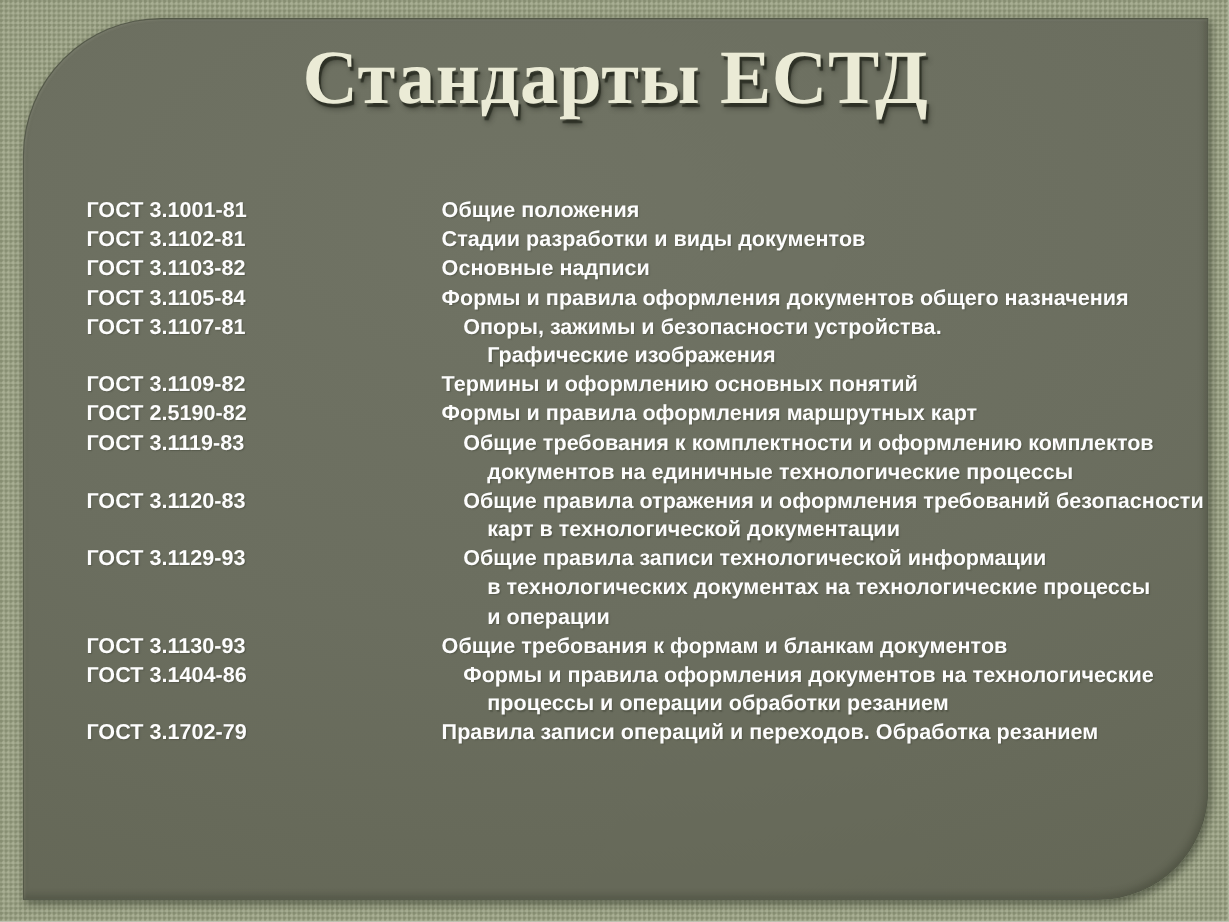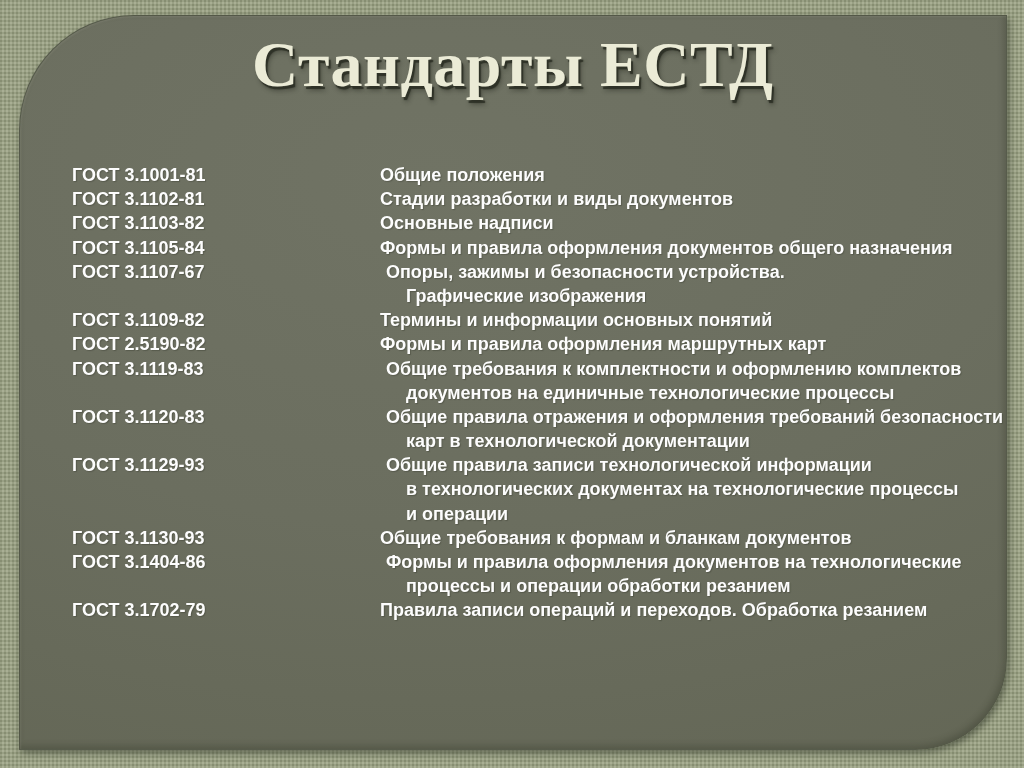--- a/index.html
+++ b/index.html
@@ -75,21 +75,21 @@
     top: 0;
     font-size: 18px;
     line-height: 24.2px;
     font-weight: bold;
     color: #fdfdfd;
     text-shadow: 1px 1px 1px rgba(48, 52, 40, 0.35);
     white-space: nowrap;
   }
 
   .code { left: 0; }
-  .desc { left: 308px; }
+  .desc { left: 296px; }
   .desc.indent-1 { left: 314px; }
   .desc.indent-2 { left: 334px; }
 </style>
 </head>
 <body>
 
 <div class="frame">
   <div class="panel">
     <h1 class="title">Стандарты ЕСТД</h1>
     <div class="list">
@@ -107,32 +107,32 @@
     <span class="code">ГОСТ 3.1103-82</span>
     <span class="desc indent-0">Основные надписи</span>
   </div>
 
   <div class="row">
     <span class="code">ГОСТ 3.1105-84</span>
     <span class="desc indent-0">Формы и правила оформления документов общего назначения</span>
   </div>
 
   <div class="row">
-    <span class="code">ГОСТ 3.1107-67</span>
+    <span class="code">ГОСТ 3.1107-81</span>
     <span class="desc indent-1">Опоры, зажимы и безопасности устройства.</span>
   </div>
 
   <div class="row">
     <span class="code"></span>
     <span class="desc indent-2">Графические изображения</span>
   </div>
 
   <div class="row">
     <span class="code">ГОСТ 3.1109-82</span>
-    <span class="desc indent-0">Термины и информации основных понятий</span>
+    <span class="desc indent-0">Термины и оформлению основных понятий</span>
   </div>
 
   <div class="row">
     <span class="code">ГОСТ 2.5190-82</span>
     <span class="desc indent-0">Формы и правила оформления маршрутных карт</span>
   </div>
 
   <div class="row">
     <span class="code">ГОСТ 3.1119-83</span>
     <span class="desc indent-1">Общие требования к комплектности и оформлению комплектов</span>

